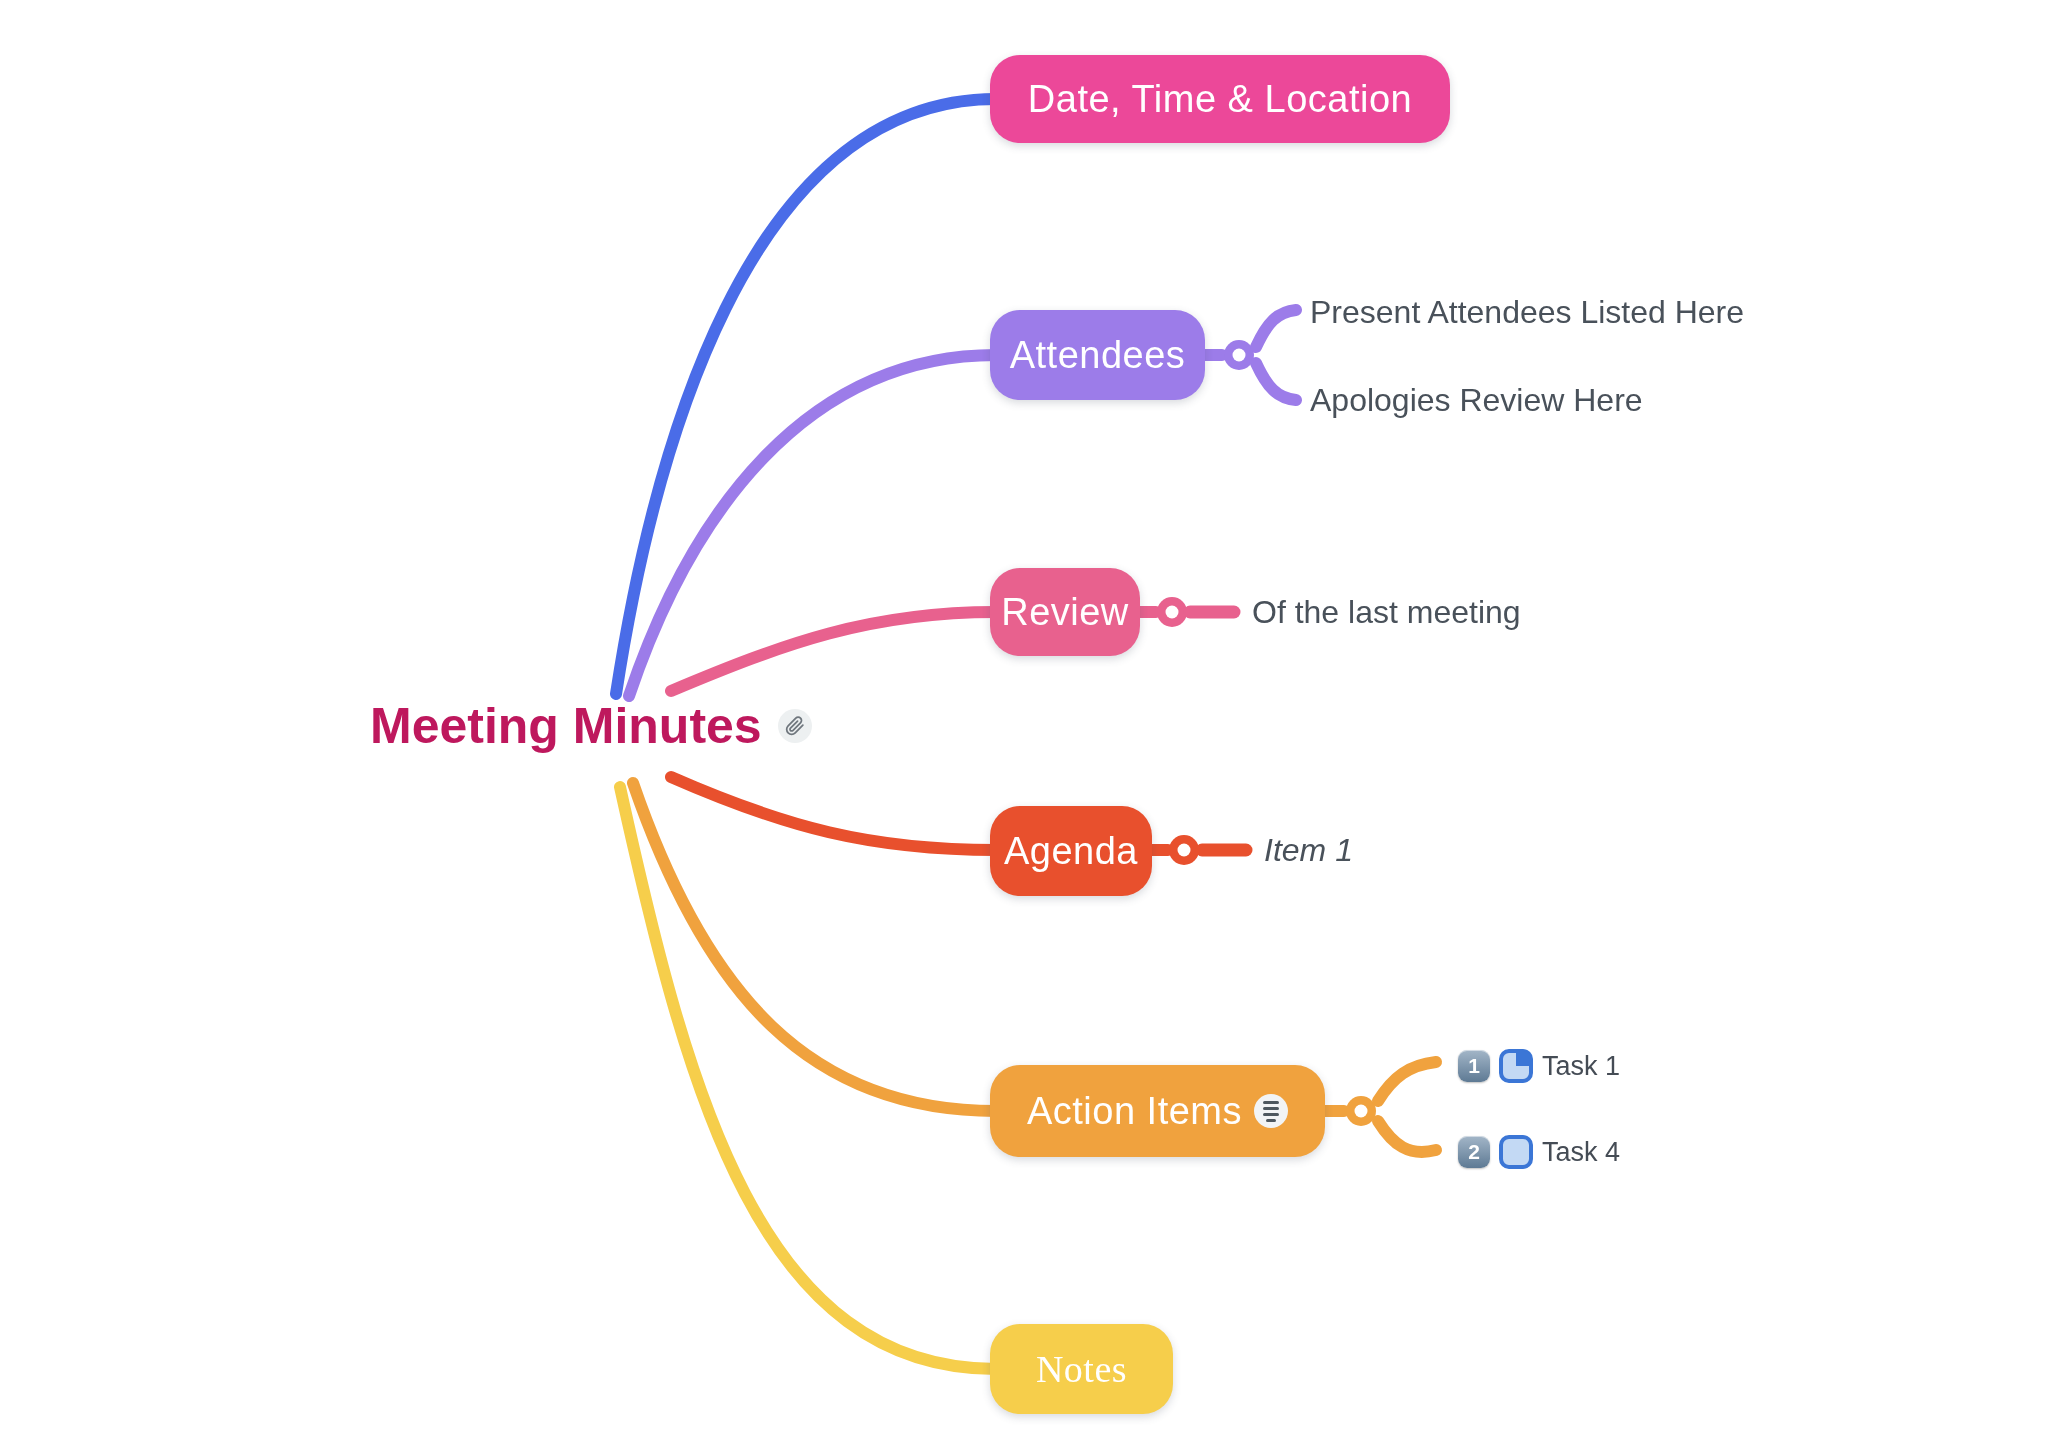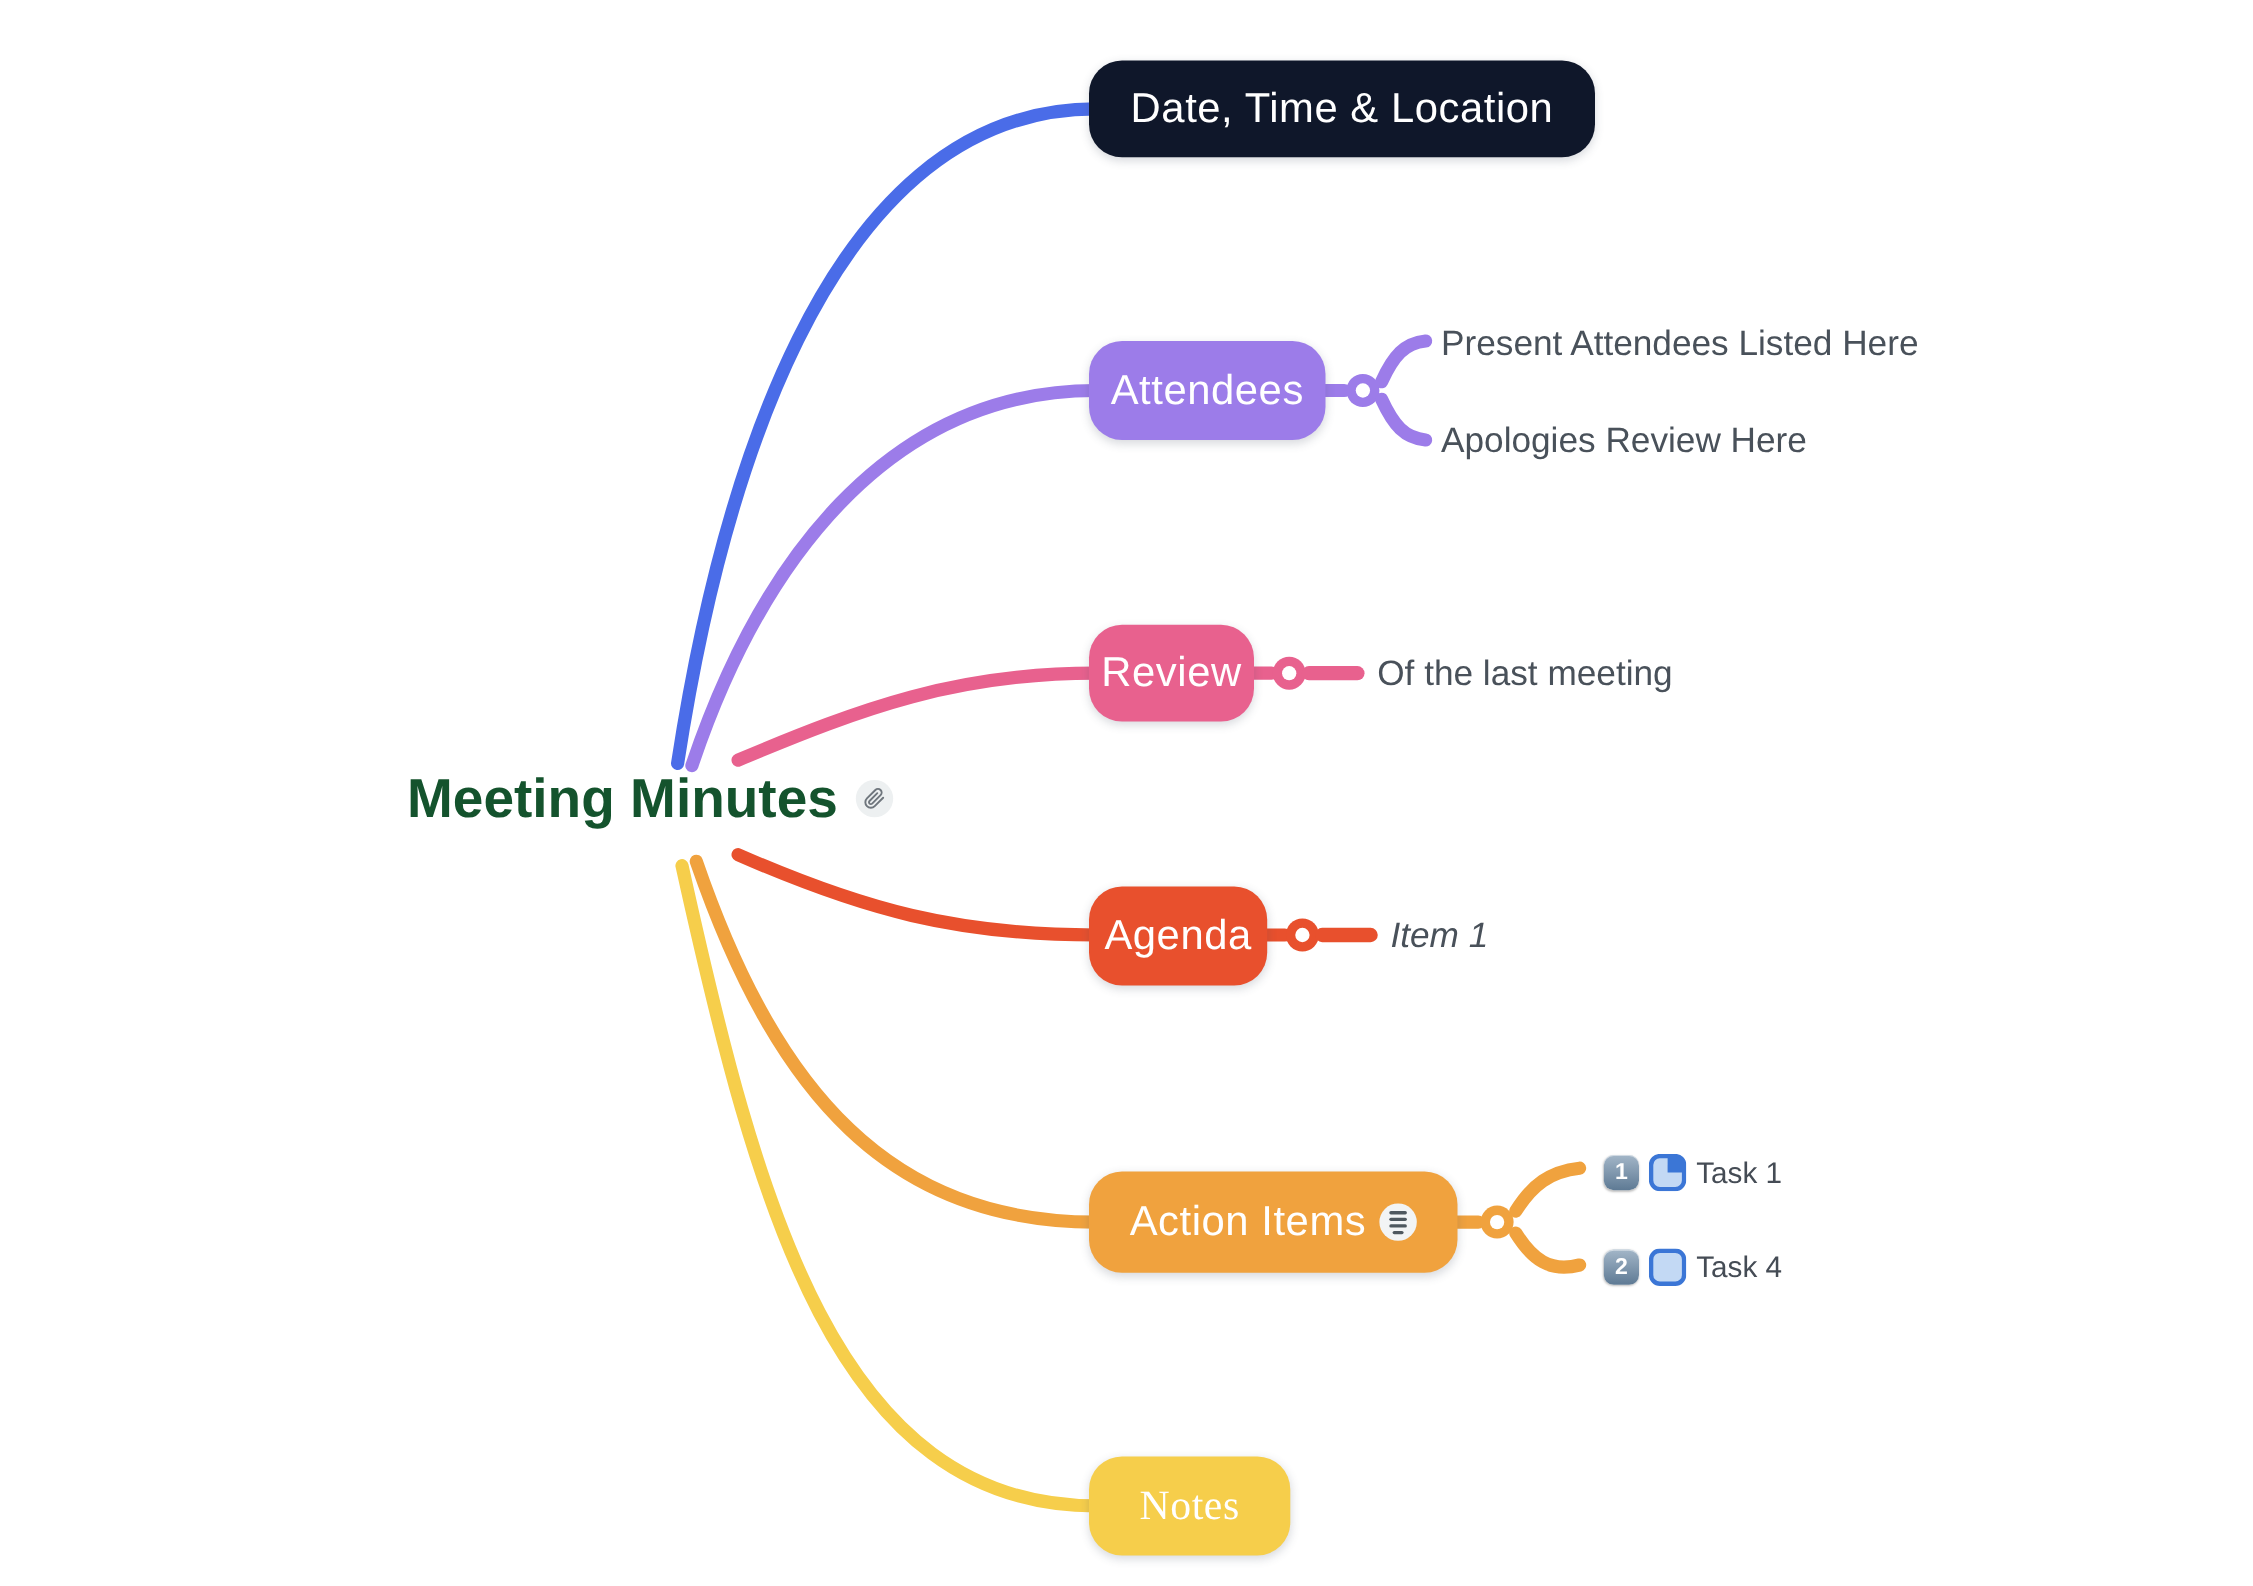--- a/index.html
+++ b/index.html
@@ -21,21 +21,21 @@
   .pill .pill-label{
     font-size:38px;line-height:1;color:#fff;letter-spacing:.5px;
     white-space:nowrap;
   }
   .root-topic{
     position:absolute;z-index:2;
     left:370px;top:701px;
     display:flex;align-items:center;gap:16px;
   }
   .root-topic .root-label{
-    font-size:50px;font-weight:bold;color:#14532d;line-height:1;white-space:nowrap;text-align:right;
+    font-size:50px;font-weight:bold;color:#be185d;line-height:1;white-space:nowrap;text-align:right;
   }
   .icon-circle{
     display:flex;align-items:center;justify-content:center;
     border-radius:50%;
   }
   .attach-btn{
     position:relative;
     width:34px;height:34px;background:#EDF0F1;
   }
   .note-btn{
@@ -110,21 +110,21 @@
 
   <div class="root-topic">
     <span class="root-label">Meeting Minutes</span>
     <span class="icon-circle attach-btn">
       <svg width="20" height="20" viewBox="0 0 24 24">
         <path d="M21.44 11.05l-9.19 9.19a6 6 0 0 1-8.49-8.49l9.19-9.19a4 4 0 0 1 5.66 5.66l-9.2 9.19a2 2 0 0 1-2.83-2.83l8.49-8.48" fill="none" stroke="#6F767D" stroke-width="2.1" stroke-linecap="round" stroke-linejoin="round"></path>
       </svg>
     </span>
   </div>
 
-  <div class="pill" style="left: 990px; top: 55px; width: 460px; height: 88px; background: #0f172a;">
+  <div class="pill" style="left: 990px; top: 55px; width: 460px; height: 88px; background: #ec4899;">
     <span class="pill-label">Date, Time &amp; Location</span>
   </div>
 
   <div class="pill" style="left: 990px; top: 568px; width: 150px; height: 88px; background: rgb(232, 97, 142);">
     <span class="pill-label">Review</span>
   </div>
 
   <div class="pill" style="left: 990px; top: 310px; width: 215px; height: 90px; background: rgb(156, 124, 233);">
     <span class="pill-label">Attendees</span>
   </div>

